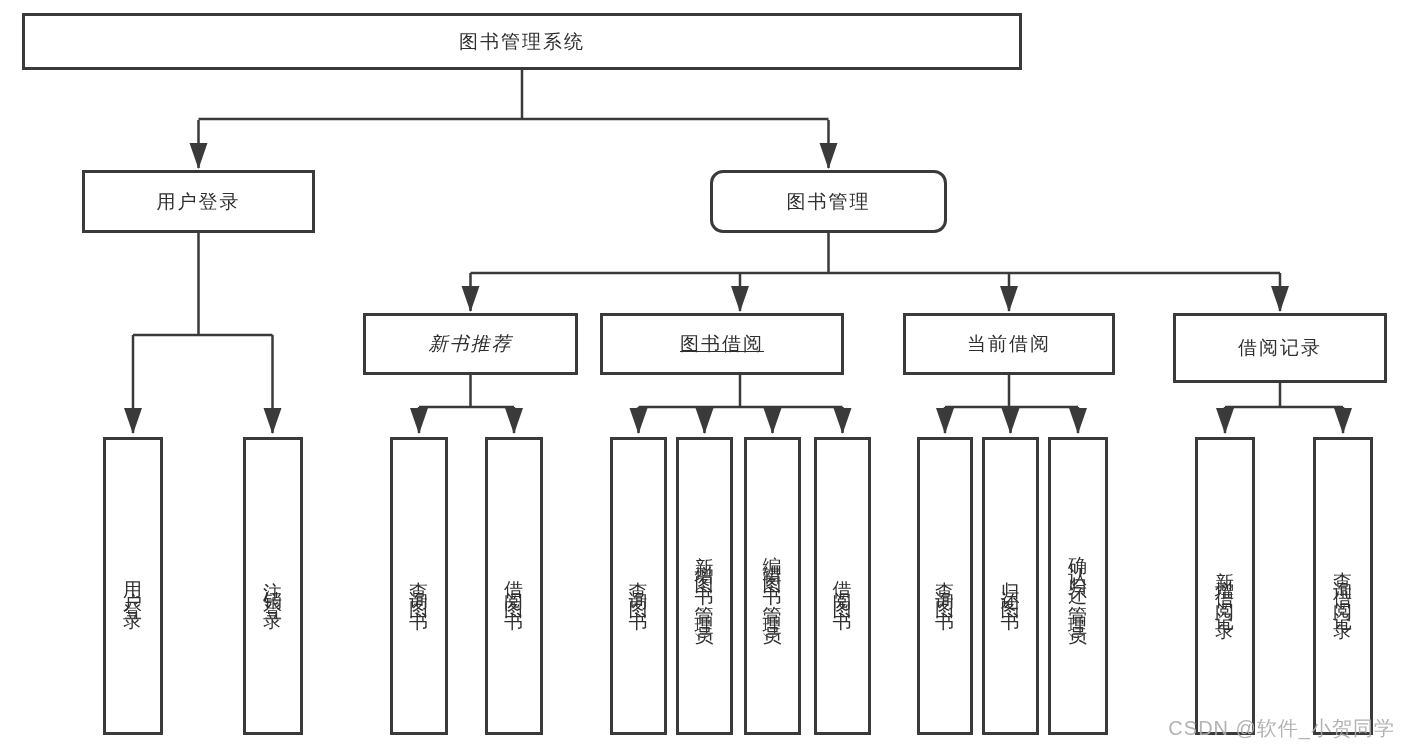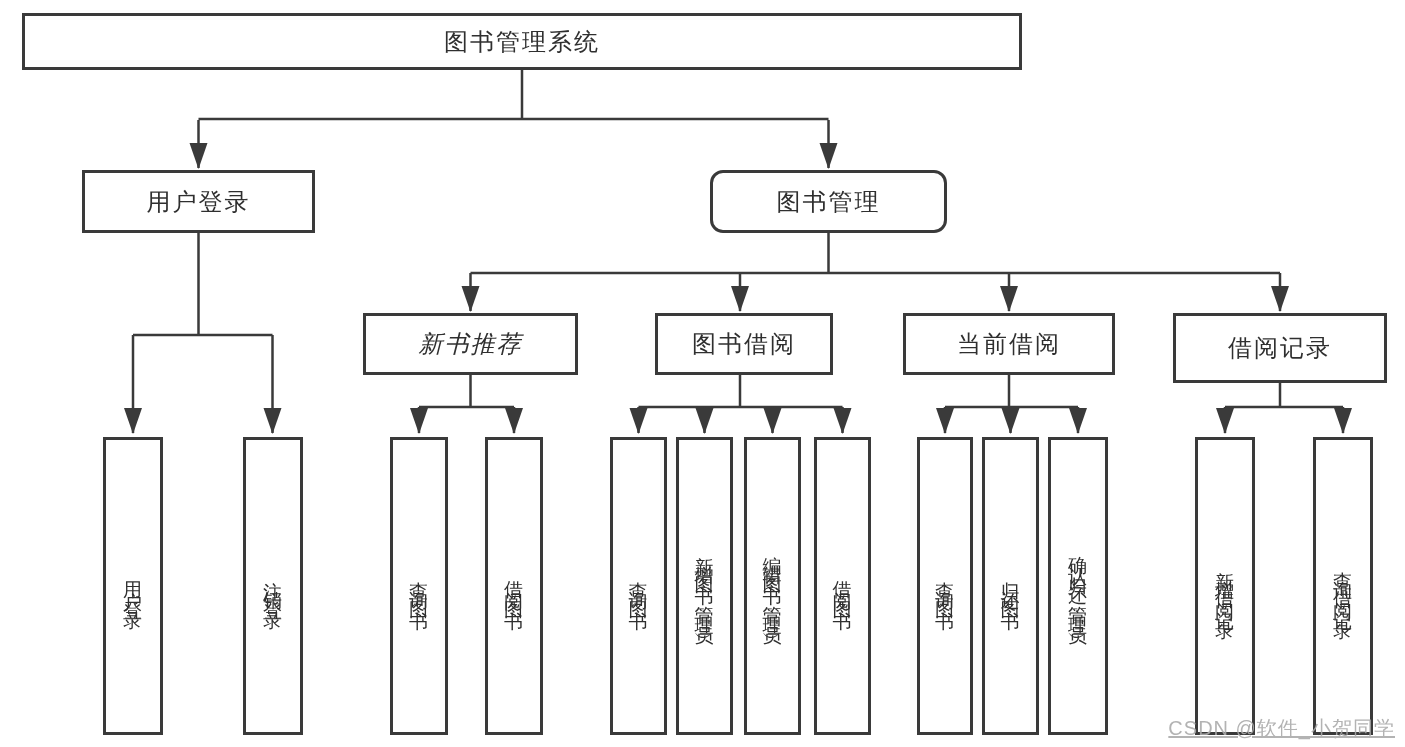--- a/index.html
+++ b/index.html
@@ -24,21 +24,21 @@
   }
   .node {
     position: absolute;
     box-sizing: border-box;
     background: #ffffff;
     border: 3px solid #3a3a3a;
     display: flex;
     align-items: center;
     justify-content: center;
     color: #2f2f2f;
-    font-size: 24px;
+    font-size: 19px;
     letter-spacing: 2px;
     white-space: nowrap;
     z-index: 2;
   }
   .vnode {
     writing-mode: vertical-rl;
     text-orientation: mixed;
     font-size: 19px;
     letter-spacing: 10px;
     white-space: normal;
@@ -46,21 +46,20 @@
   }
   .watermark {
     position: absolute;
     right: 10px;
     bottom: 5px;
     font-size: 20px;
     letter-spacing: 1px;
     color: #ababab;
     opacity: 0.9;
     z-index: 10;
-    text-decoration: underline;
   }
 </style>
 </head>
 <body>
 
 <div class="canvas">
 
   <svg class="wires" viewBox="0 0 1405 747" xmlns="http://www.w3.org/2000/svg">
     <defs>
       <marker id="arw" markerUnits="userSpaceOnUse" markerWidth="28" markerHeight="20" refX="25" refY="9" orient="auto">
@@ -101,21 +100,21 @@
       <path marker-end="url(#arw)" d="M1343,407 V433"></path>
     </g>
   </svg>
 
   <div class="node" style="left:22px; top:13px; width:1000px; height:57px;">图书管理系统</div>
 
   <div class="node" style="left:82px; top:170px; width:233px; height:63px;">用户登录</div>
   <div class="node" style="left:710px; top:170px; width:237px; height:63px;border-radius:13px;">图书管理</div>
 
   <div class="node" style="left:363px; top:313px; width:215px; height:62px;font-style:italic;">新书推荐</div>
-  <div class="node" style="left:655px; top:313px; width:178px; height:62px;">图书借阅</div>
+  <div class="node" style="left:600px; top:313px; width:244px; height:62px;text-decoration:underline;">图书借阅</div>
   <div class="node" style="left:903px; top:313px; width:212px; height:62px;">当前借阅</div>
   <div class="node" style="left:1173px; top:313px; width:214px; height:70px;">借阅记录</div>
 
   <div class="node vnode" style="left:103px; top:437px; width:60px; height:298px;">用户登录</div>
   <div class="node vnode" style="left:243px; top:437px; width:60px; height:298px;">注销登录</div>
 
   <div class="node vnode" style="left:390px; top:437px; width:58px; height:298px;">查询图书</div>
   <div class="node vnode" style="left:485px; top:437px; width:58px; height:298px;">借阅图书</div>
 
   <div class="node vnode" style="left:610px; top:437px; width:57px; height:298px;">查询图书</div>

